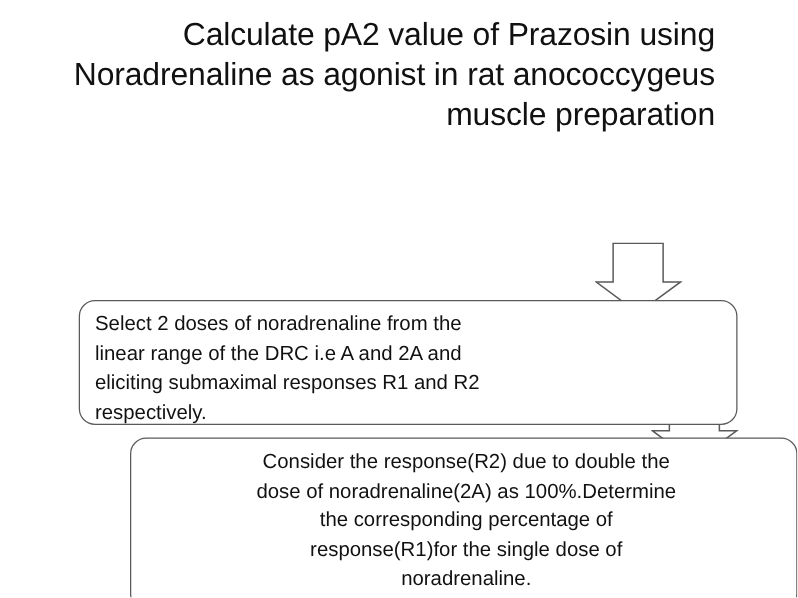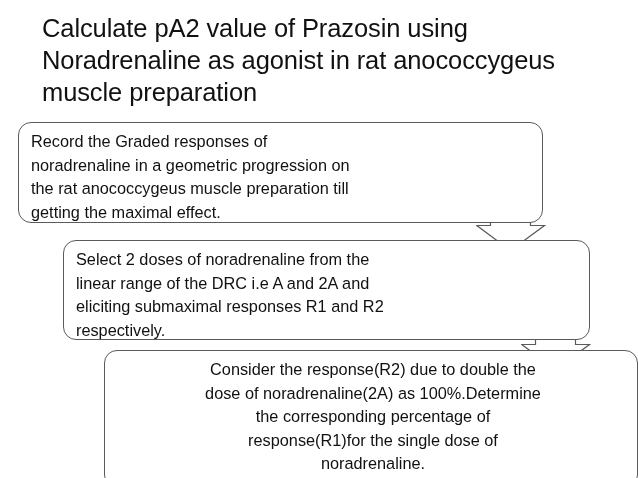--- a/index.html
+++ b/index.html
@@ -17,29 +17,30 @@
     position: relative;
     width: 638px;
     height: 478px;
     background: #ffffff;
     overflow: hidden;
   }
 
   
   #slide-title {
     position: absolute;
-    left: 42px;
+    left: 32px;
     top: 12px;
     width: 540px;
     font-size: 25.5px;
     line-height: 32px;
     color: #111111;
     font-weight: 400;
     letter-spacing: -0.1px;
     white-space: pre-line;
+    text-align: right;
   }
 
   
   .flow-box {
     position: absolute;
     box-sizing: border-box;
     background: #ffffff;
     border: 1.2px solid #5a5a5a;
     border-radius: 13px;
     z-index: 3;
@@ -80,26 +81,20 @@
       <path d="M 14.5 0.6 L 54.5 0.6 L 54.5 31.5 L 68.5 31.5 L 34.5 56.5 L 0.8 31.5 L 14.5 31.5 Z" fill="#ffffff" stroke="#5a5a5a" stroke-width="1.2" stroke-linejoin="miter"></path>
     </svg>
   </div>
 
   <div class="flow-arrow" id="arrow-2">
     <svg width="70" height="58" viewBox="0 0 70 58" xmlns="http://www.w3.org/2000/svg">
       <path d="M 14.5 0.6 L 54.5 0.6 L 54.5 31.5 L 68.5 31.5 L 34.5 56.5 L 0.8 31.5 L 14.5 31.5 Z" fill="#ffffff" stroke="#5a5a5a" stroke-width="1.2" stroke-linejoin="miter"></path>
     </svg>
   </div>
 
-  <div class="flow-box" id="box-1">
-    <div class="box-text">Record the Graded responses of
-noradrenaline in a geometric progression on
-the rat anococcygeus muscle preparation till
-getting the maximal effect.</div>
-  </div>
 
   <div class="flow-box" id="box-2">
     <div class="box-text">Select 2 doses of noradrenaline from the
 linear range of the DRC i.e A and 2A and
 eliciting submaximal responses R1 and R2
 respectively.</div>
   </div>
 
   <div class="flow-box" id="box-3">
     <div class="box-text">Consider the response(R2) due to double the

